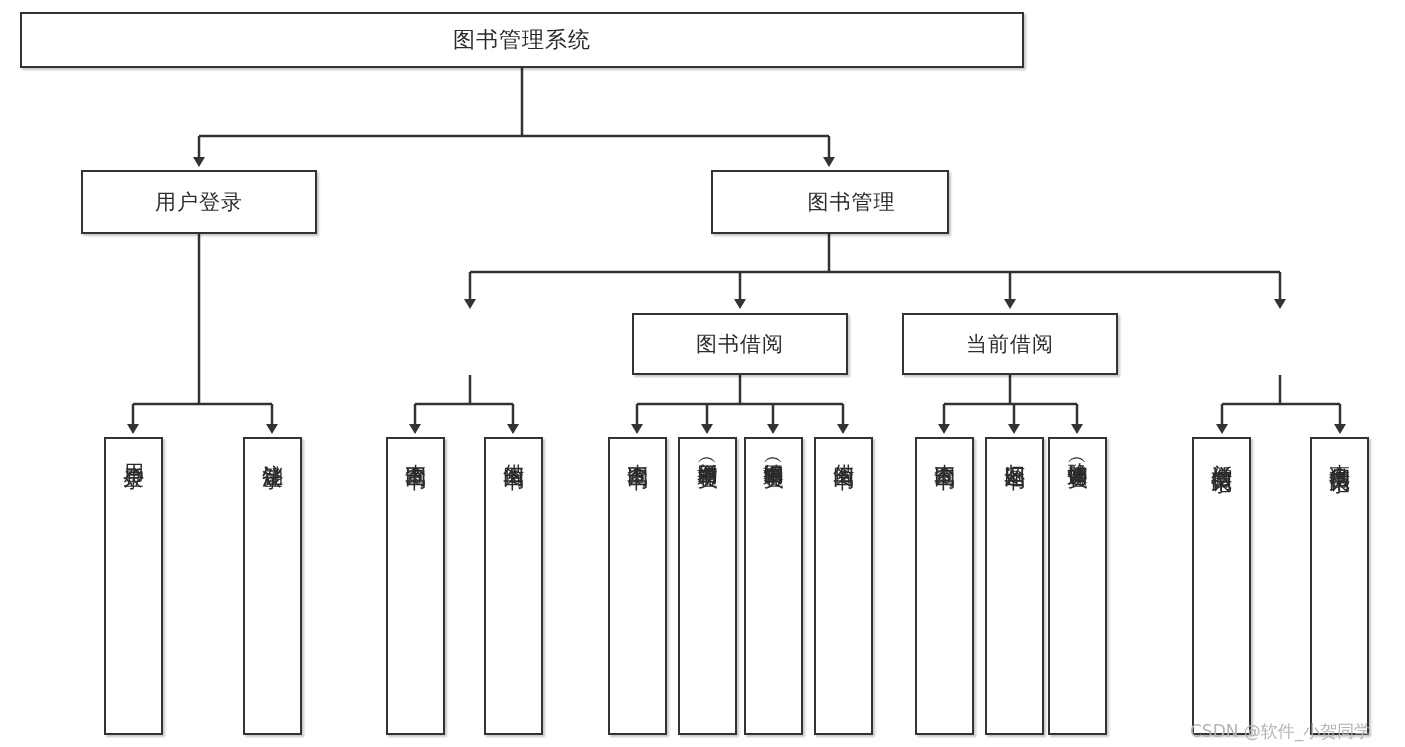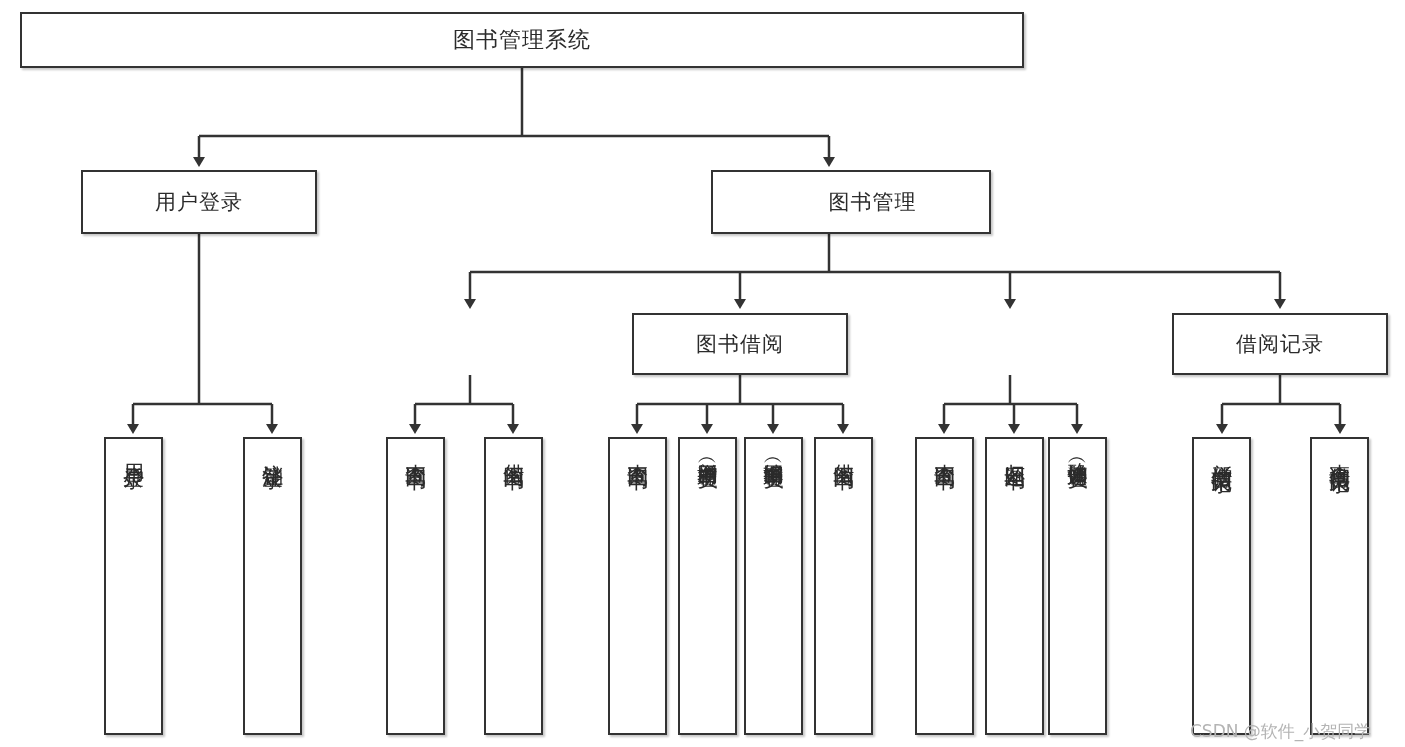--- a/index.html
+++ b/index.html
@@ -140,33 +140,33 @@
   </svg>
 
   <div class="node horizontal root" style="left:20px; top:12px; width:1004px; height:56px;">
     <span class="node-label">图书管理系统</span>
   </div>
 
   <div class="node horizontal" style="left:81px; top:170px; width:236px; height:64px;">
     <span class="node-label">用户登录</span>
   </div>
 
-  <div class="node horizontal" style="left:711px; top:170px; width:280px; height:64px;padding-left:43px;">
+  <div class="node horizontal" style="left:711px; top:170px; width:238px; height:64px;padding-left:43px;">
     <span class="node-label">图书管理</span>
   </div>
 
 
   <div class="node horizontal" style="left:632px; top:313px; width:216px; height:62px;">
     <span class="node-label">图书借阅</span>
   </div>
 
-
-  <div class="node horizontal" style="left:1172px; top:313px; width:216px; height:62px;">
-    <span class="node-label">借阅记录</span>
-  </div>
+  <div class="node horizontal" style="left:902px; top:313px; width:216px; height:62px;">
+    <span class="node-label">当前借阅</span>
+  </div>
+
 
   <div class="node vertical" style="left:104px; top:437px; width:59px; height:298px;">
     <span class="node-label">用户登录</span>
   </div>
   <div class="node vertical" style="left:243px; top:437px; width:59px; height:298px;">
     <span class="node-label">注销登录</span>
   </div>
 
   <div class="node vertical" style="left:386px; top:437px; width:59px; height:298px;">
     <span class="node-label">查询图书</span>

